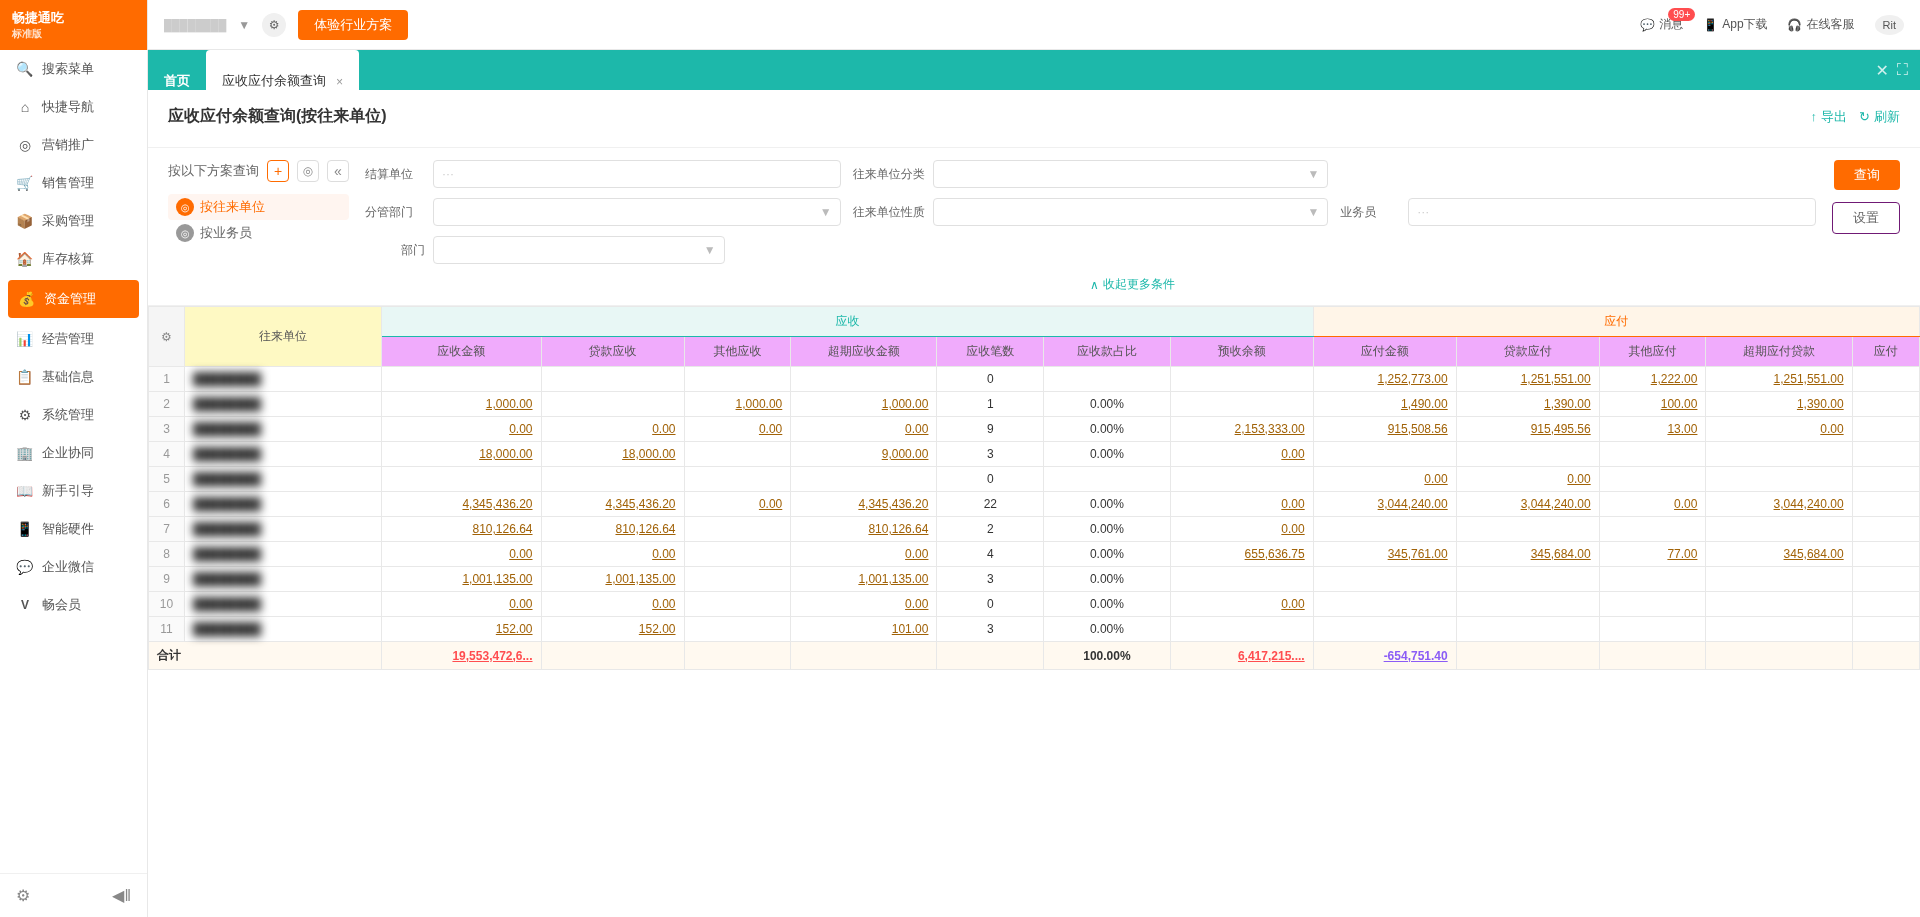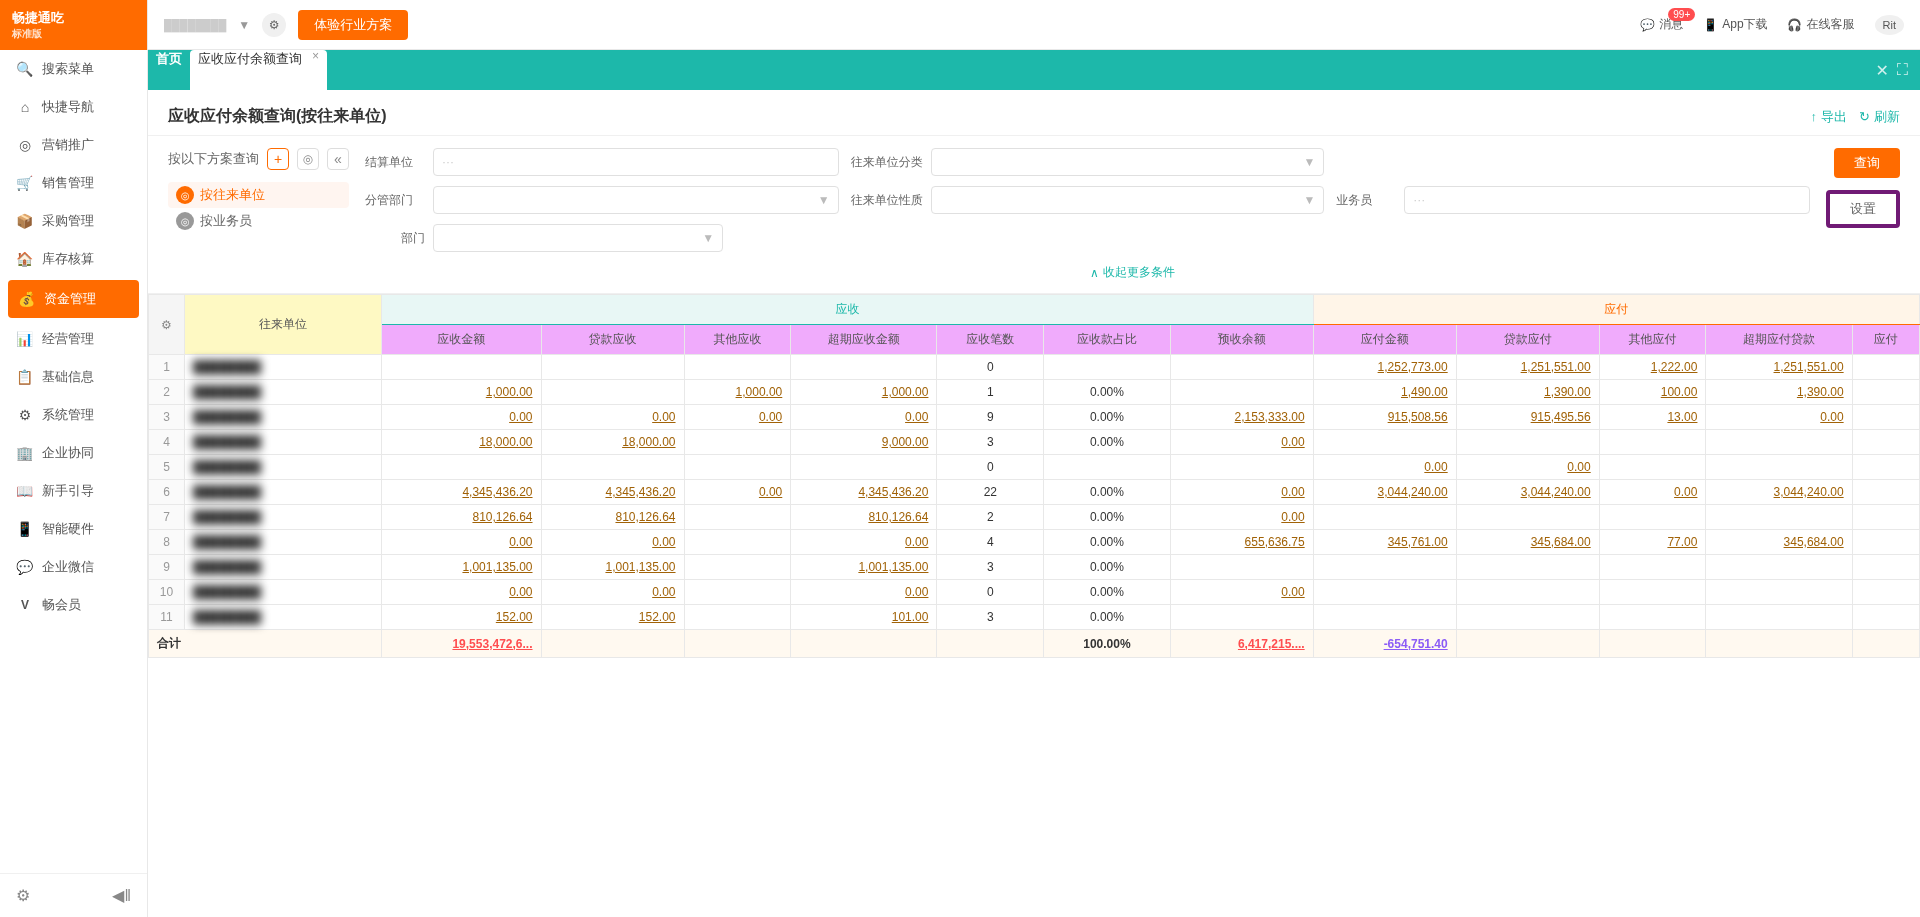--- a/index.html
+++ b/index.html
@@ -21,33 +21,33 @@
     .topbar-breadcrumb { color: #999; font-size: 12px; display: flex; align-items: center; gap: 4px; }
     .topbar-gear { width: 24px; height: 24px; border-radius: 50%; background: #f0f0f0; display: flex; align-items: center; justify-content: center; cursor: pointer; color: #666; }
     .topbar-solution-btn { background: #ff6b00; color: #fff; border: none; padding: 6px 16px; border-radius: 4px; cursor: pointer; font-size: 13px; }
     .topbar-right { margin-left: auto; display: flex; align-items: center; gap: 20px; }
     .topbar-msg { display: flex; align-items: center; gap: 4px; color: #555; cursor: pointer; position: relative; font-size: 12px; }
     .badge { background: #ff4d4f; color: #fff; border-radius: 10px; font-size: 10px; padding: 1px 5px; position: absolute; top: -8px; right: -12px; }
     .topbar-user { color: #555; font-size: 12px; }
 
     
     .tabbar { height: 40px; background: #1db8aa; display: flex; align-items: center; padding: 0 0; flex-shrink: 0; }
-    .tab { height: 40px; display: flex; align-items: flex-start; padding: 0 8px; cursor: pointer; color: rgba(255,255,255,0.8); font-size: 13px; gap: 6px; font-family: Liberation Mono, monospace; }
+    .tab { height: 40px; display: flex; align-items: flex-end; padding: 0 16px; cursor: pointer; color: rgba(255,255,255,0.8); font-size: 13px; gap: 6px; font-family: Liberation Mono, monospace; }
     .tab.home { color: #fff; font-weight: bold; }
     .tab.active { background: #fff; color: #333; border-radius: 4px 4px 0 0; margin-top: 0; }
     .tab-close { font-size: 12px; color: #999; cursor: pointer; margin-left: 4px; }
     .tab-actions { margin-left: auto; display: flex; align-items: center; padding: 0 12px; gap: 8px; }
     .tab-action-btn { color: rgba(255,255,255,0.8); font-size: 16px; cursor: pointer; }
 
     
     .content { flex: 1; background: #f5f5f5; overflow: auto; padding: 0; }
     .page-container { background: #fff; margin: 0; padding: 0; min-height: 100%; }
 
     
-    .page-header { padding: 16px 20px 8px; display: flex; align-items: center; justify-content: space-between; border-bottom: 1px solid #f0f0f0; }
+    .page-header { padding: 16px 20px 20px; display: flex; align-items: center; justify-content: space-between; border-bottom: 1px solid #f0f0f0; }
     .page-title { font-size: 16px; font-weight: bold; color: #333; }
     .page-header-actions { display: flex; align-items: center; gap: 12px; }
     .header-btn { display: flex; align-items: center; gap: 4px; color: #1db8aa; cursor: pointer; font-size: 13px; }
 
     
     .filter-section { padding: 12px 20px; background: #fff; border-bottom: 1px solid #f0f0f0; }
     .filter-toolbar { display: flex; align-items: center; gap: 8px; margin-bottom: 12px; }
     .filter-label { color: #666; font-size: 13px; }
     .filter-add-btn { width: 22px; height: 22px; border: 1px solid #ff6b00; color: #ff6b00; border-radius: 4px; display: flex; align-items: center; justify-content: center; cursor: pointer; font-size: 14px; }
     .filter-target-btn { width: 22px; height: 22px; border: 1px solid #ddd; color: #888; border-radius: 4px; display: flex; align-items: center; justify-content: center; cursor: pointer; font-size: 12px; }
@@ -74,21 +74,21 @@
     .data-table td.number { text-align: right; color: #a16207; cursor: pointer; text-decoration: underline; }
     .data-table td.center { text-align: center; }
     .data-table td.row-num { text-align: center; color: #999; background: #fafafa; }
     .group-header { background: #fafafa; }
     .group-header th { background: #fef9c3; }
     .total-row td { background: #fff9f0; font-weight: bold; }
     .total-row td.number { color: #ff4d4f; }
 
     
     .query-btn { background: #ff6b00; color: #fff; border: none; padding: 6px 20px; border-radius: 4px; cursor: pointer; font-size: 13px; display: block; margin-bottom: 6px; }
-    .set-btn { background: #fff; color: #666; border: 4px solid #701a75; padding: 6px 20px; border-radius: 4px; cursor: pointer; font-size: 13px; display: block; }
+    .set-btn { background: #fff; color: #666; border: 1px solid #701a75; padding: 6px 20px; border-radius: 4px; cursor: pointer; font-size: 13px; display: block; }
   </style>
 </head>
 <body>
 
 <div class="sidebar">
   <div class="sidebar-logo">
     <div>
       <div style="font-size:13px;font-weight:bold;">畅捷通吃</div>
       <div style="font-size:10px;opacity:0.8;">标准版</div>
     </div>

